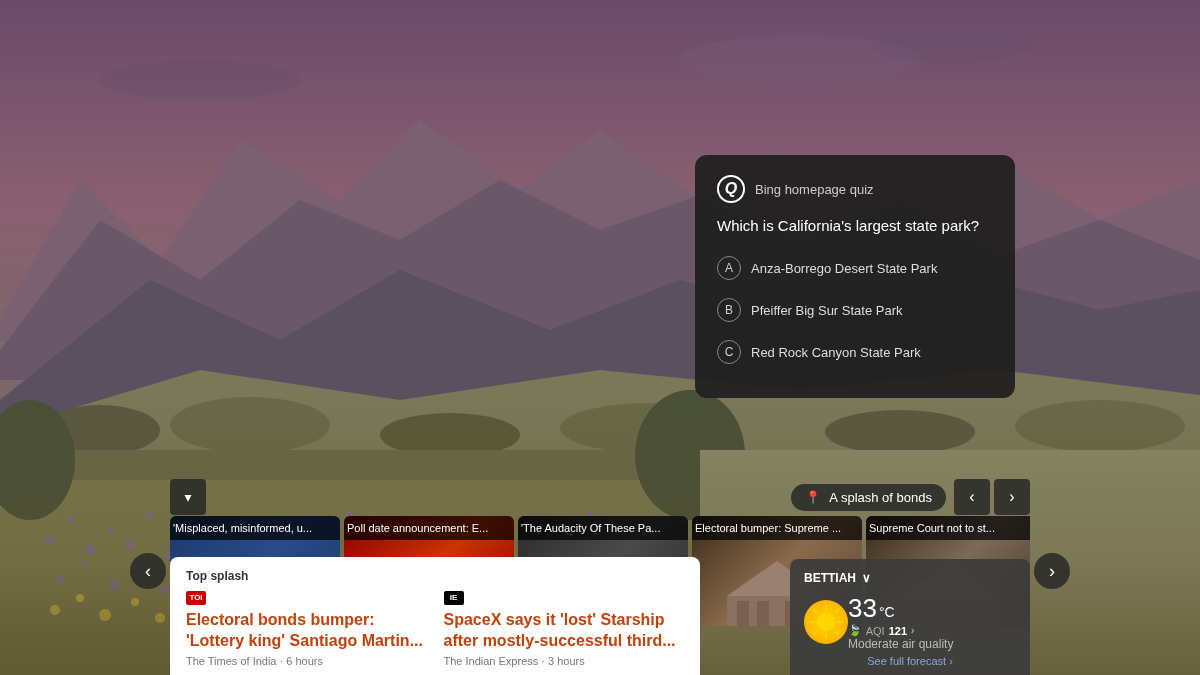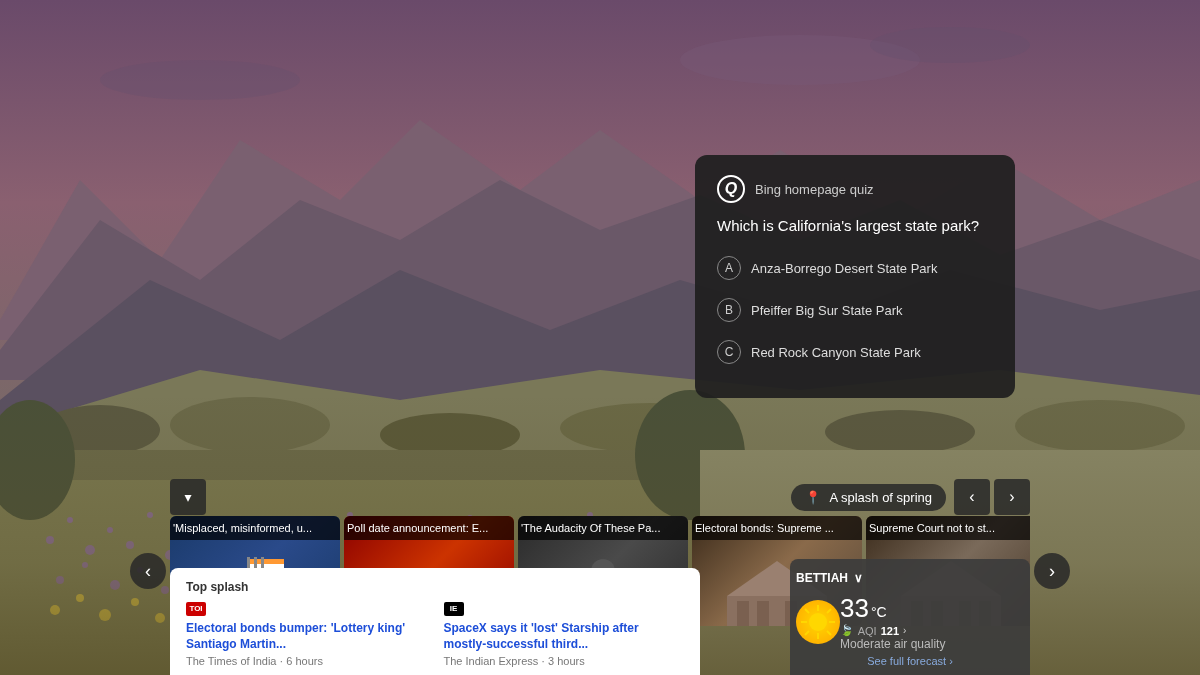--- a/index.html
+++ b/index.html
@@ -329,41 +329,41 @@
       align-items: center;
       justify-content: center;
       color: white;
       flex-shrink: 0;
     }
 
     .toi-badge { background: #CC0000; }
     .ie-badge { background: #000000; }
 
     .story-headline {
-      font-size: 12px;
+      font-size: 16px;
       font-weight: 600;
-      color: #1d4ed8;
+      color: #c2410c;
       line-height: 1.35;
       margin-bottom: 3px;
     }
 
     .story-meta {
       font-size: 11px;
       color: #777;
     }
 
     
     .weather-card {
       position: absolute;
       bottom: 0;
       right: 170px;
       width: 240px;
       background: rgba(60,60,60,0.92);
       border-radius: 8px 8px 0 0;
-      padding: 12px 6px 8px;
+      padding: 12px 14px 8px;
       z-index: 10;
       color: white;
     }
 
     .weather-city {
       display: flex;
       align-items: center;
       gap: 6px;
       font-size: 12px;
       font-weight: 600;
@@ -629,21 +629,21 @@
 </div>
 
 <div class="controls-bar">
   <button class="collapse-btn">
     <span>▾</span>
   </button>
 
   <div style="display:flex; align-items:center; gap:8px;">
     <div class="location-caption">
       <span style="font-size:13px;">📍</span>
-      <span>A splash of spring</span>
+      <span>A splash of bonds</span>
     </div>
     <div class="nav-arrows">
       <button class="nav-arrow">
         <span>‹</span>
       </button>
       <button class="nav-arrow">
         <span>›</span>
       </button>
     </div>
   </div>
@@ -686,21 +686,21 @@
         <div class="person-silhouette">
           <svg width="80" height="70" viewBox="0 0 80 70">
             <circle cx="40" cy="20" r="12" fill="#555"></circle>
             <rect x="25" y="32" width="30" height="35" rx="4" fill="#444"></rect>
           </svg>
         </div>
       </div>
     </div>
 
     <div class="carousel-item">
-      <div class="item-title">Electoral bonds: Supreme ...</div>
+      <div class="item-title">Electoral bumper: Supreme ...</div>
       <div class="img-news4">
         <div class="court-building">
           <svg width="120" height="80" viewBox="0 0 120 80">
             <rect x="10" y="50" width="100" height="30" fill="#8a7060"></rect>
             <polygon points="60,15 10,50 110,50" fill="#9a8070"></polygon>
             <rect x="20" y="55" width="12" height="25" fill="#7a6050"></rect>
             <rect x="40" y="55" width="12" height="25" fill="#7a6050"></rect>
             <rect x="68" y="55" width="12" height="25" fill="#7a6050"></rect>
             <rect x="88" y="55" width="12" height="25" fill="#7a6050"></rect>
           </svg>

